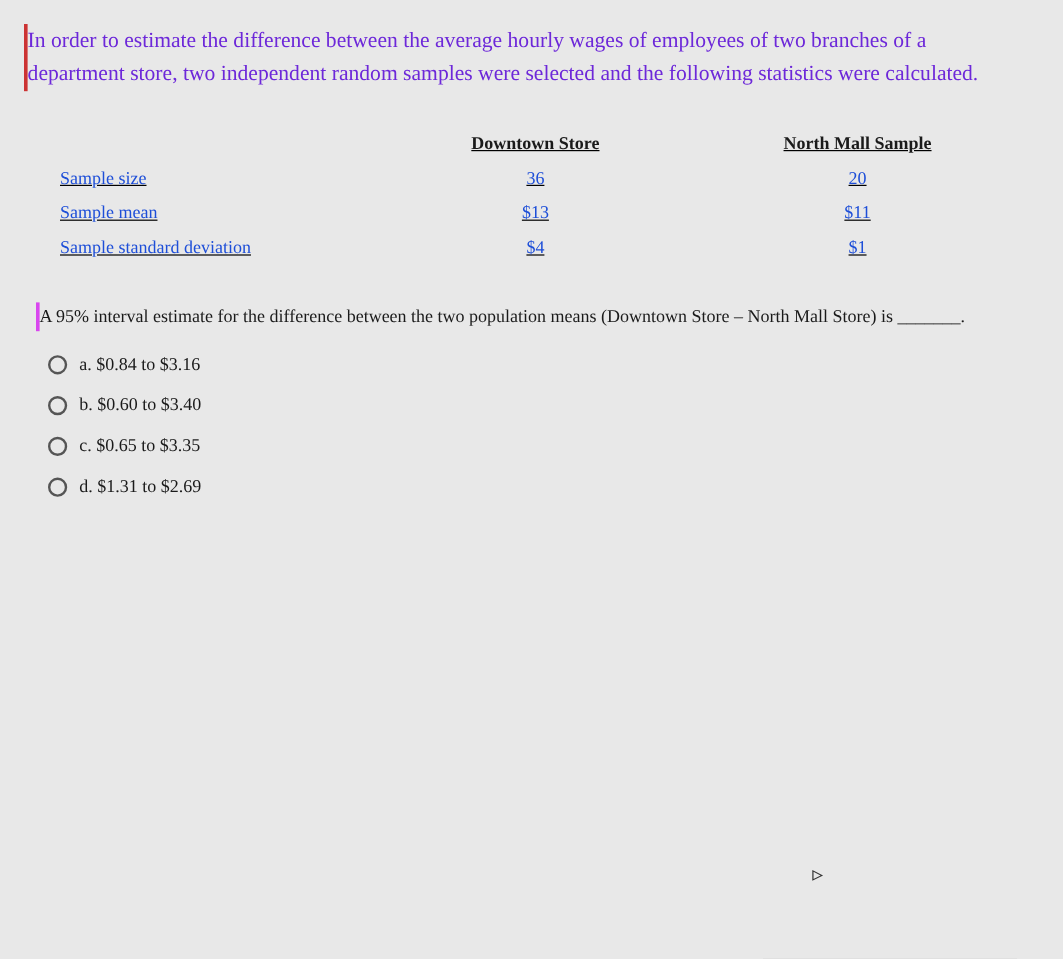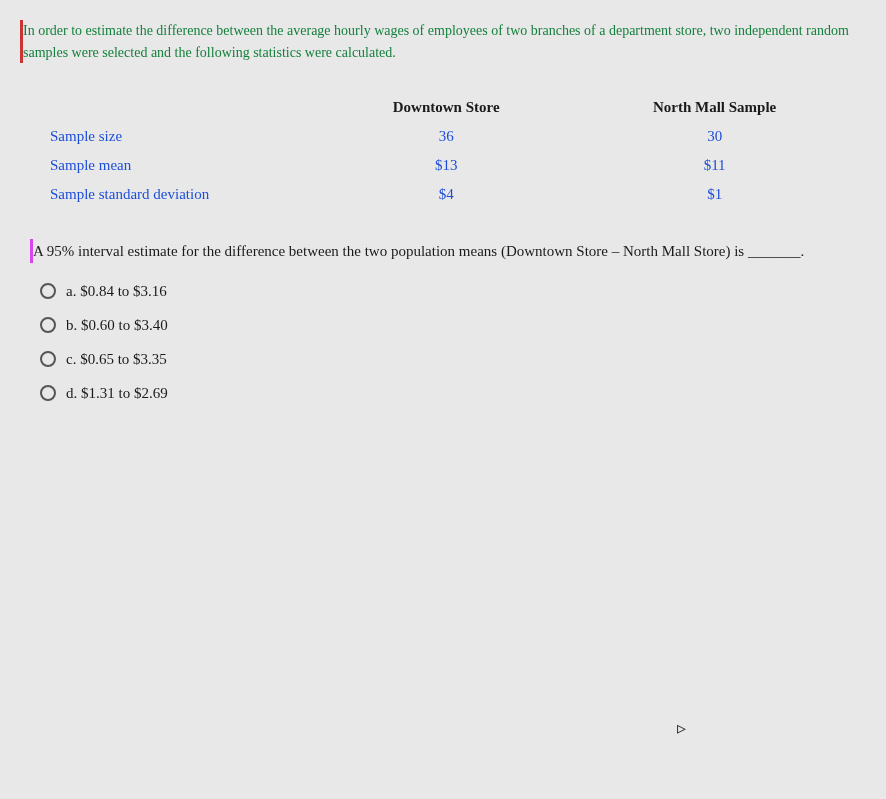--- a/index.html
+++ b/index.html
@@ -19,36 +19,37 @@
 
     .page-container {
       width: 886px;
       min-height: 799px;
       background-color: #e8e8e8;
       padding: 20px 30px 40px 20px;
       position: relative;
     }
 
     .intro-text {
-      font-size: 14px;
+      font-size: 18px;
       line-height: 1.55;
-      color: #15803d;
+      color: #6d28d9;
       margin-bottom: 30px;
       border-left: 3px solid #cc3333;
       padding-left: 0px;
     }
 
     .table-section {
       margin-bottom: 30px;
       padding-left: 10px;
     }
 
     .stats-table {
       width: 100%;
       border-collapse: collapse;
+      text-decoration: underline;
     }
 
     .stats-table th {
       font-size: 15px;
       font-weight: bold;
       color: #1a1a1a;
       text-align: center;
       padding: 6px 20px;
     }
 
@@ -132,21 +133,21 @@
         <tr>
           <th class="label-col"></th>
           <th>Downtown Store</th>
           <th>North Mall Sample</th>
         </tr>
       </thead>
       <tbody id="stats-tbody">
       <tr>
             <td class="label-col">Sample size</td>
             <td>36</td>
-            <td>30</td>
+            <td>20</td>
           </tr>
           <tr>
             <td class="label-col">Sample mean</td>
             <td>$13</td>
             <td>$11</td>
           </tr>
           <tr>
             <td class="label-col">Sample standard deviation</td>
             <td>$4</td>
             <td>$1</td>

